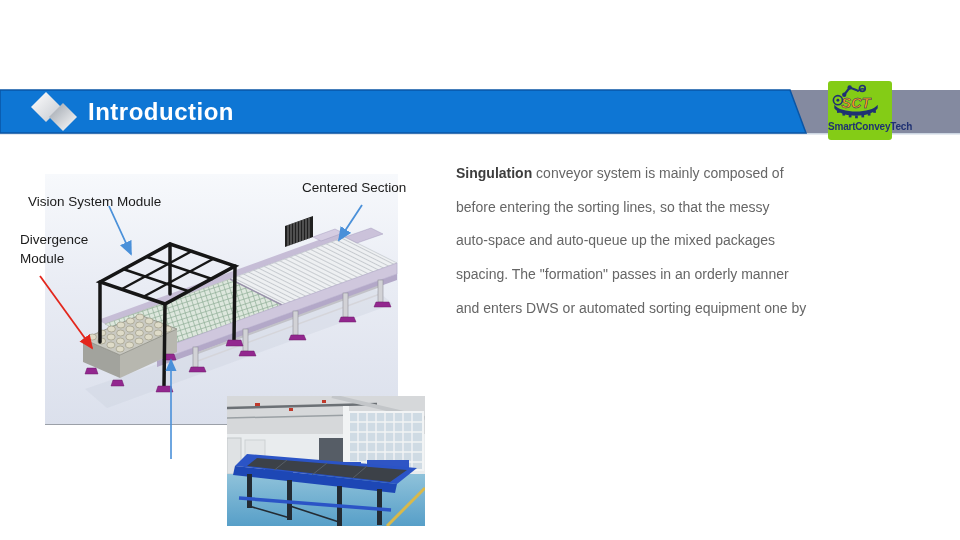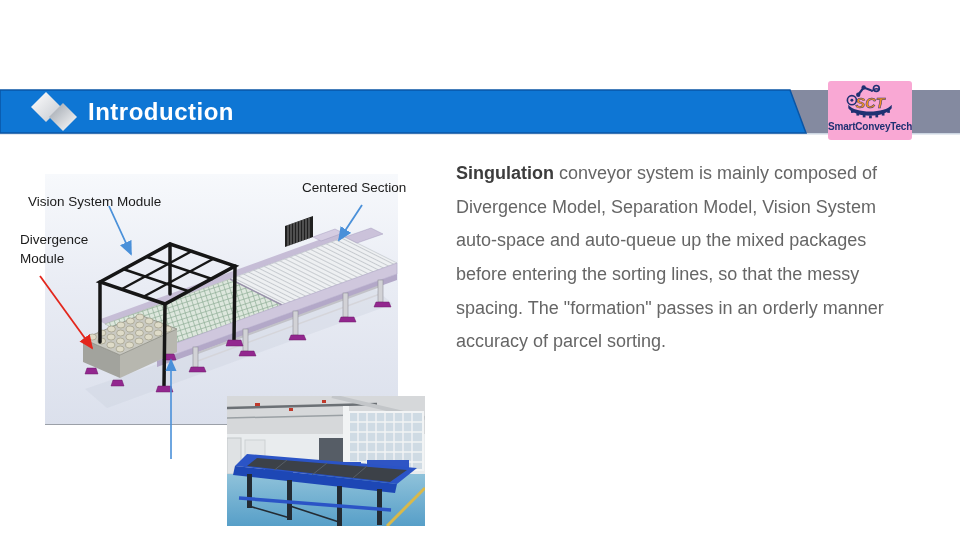--- a/index.html
+++ b/index.html
@@ -2,37 +2,37 @@
 <html><head>
 <meta charset="utf-8">
 <style>
   html,body{margin:0;padding:0;background:#ffffff;}
   .slide{position:relative;width:960px;height:540px;background:#ffffff;overflow:hidden;
          font-family:"Liberation Sans", sans-serif;margin-top:48px;}
   .abs{position:absolute;}
   
   .hdr-svg{left:0;top:0;width:960px;height:100px;}
   .slide-title{left:88px;top:50px;font-size:24px;font-weight:bold;color:#ffffff;letter-spacing:.5px;}
-  .logo-box{left:828px;top:33px;width:84px;height:59px;background:#f9a8d4;border-radius:3px;
-            display:flex;flex-direction:column;align-items:center;justify-content:flex-start;}
+  .logo-box{left:828px;top:33px;width:64px;height:59px;background:#84cc16;border-radius:3px;
+            display:flex;flex-direction:column;align-items:flex-start;justify-content:flex-start;}
   .logo-art{width:56px;height:38px;margin-top:2px;}
   .logo-company{font-size:10px;font-weight:bold;color:#1F3172;letter-spacing:-0.2px;margin-top:0px;}
   
   .cad-box{left:45px;top:126px;width:353px;height:251px;
            background:linear-gradient(180deg,#f7f9fc 0%,#e9ecf4 45%,#dbe0ec 100%);}
   .cad-baseline{left:45px;top:376px;width:352px;height:1px;background:#9ba0a8;}
   .photo-box{left:227px;top:348px;width:198px;height:130px;}
   .diag-label{font-size:13.5px;color:#1b1b1b;line-height:19px;}
   .lbl-vision{left:28px;top:144px;}
   .lbl-centered{left:302px;top:130px;}
   .lbl-divergence{left:20px;top:182px;width:92px;}
   .lbl-separation{left:64px;top:419px;}
   .arrows-svg{left:0;top:0;width:960px;height:540px;pointer-events:none;}
   
-  .bodytext{left:456px;top:109px;width:480px;font-size:18px;color:#666666;}
+  .bodytext{left:456px;top:109px;width:480px;font-size:14px;color:#666666;}
   .bl{white-space:nowrap;line-height:33.7px;height:33.7px;}
   .lead{font-weight:bold;color:#3d3d3d;}
 </style>
 </head>
 <body>
 
 <div class="slide">
 
   <svg class="abs hdr-svg" viewBox="0 0 960 100">
     <defs>
@@ -287,21 +287,20 @@
     <line x1="362" y1="157" x2="339" y2="192" stroke="#4A90D9" stroke-width="1.8" marker-end="url(#mBlue)"></line>
     <line x1="171" y1="411" x2="171" y2="312" stroke="#4A90D9" stroke-width="1.6" marker-end="url(#mBlue)"></line>
     <line x1="40" y1="228" x2="92" y2="300" stroke="#E3261C" stroke-width="1.8" marker-end="url(#mRed)"></line>
   </svg>
 
   <div class="abs bodytext">
     <div class="bl">
       <span class="lead">Singulation</span><span> conveyor system is mainly composed of</span>
     </div>
     <div>
-        <div class="bl">Divergence Model, Separation Model, Vision System</div>
+        <div class="bl">before entering the sorting lines, so that the messy</div>
         <div class="bl">auto-space and auto-queue up the mixed packages</div>
-        <div class="bl">before entering the sorting lines, so that the messy</div>
         <div class="bl">spacing. The "formation" passes in an orderly manner</div>
-        <div class="bl">accuracy of parcel sorting.</div>
+        <div class="bl">and enters DWS or automated sorting equipment one by</div>
       </div>
   </div>
 
 </div>
 
 </body></html>

